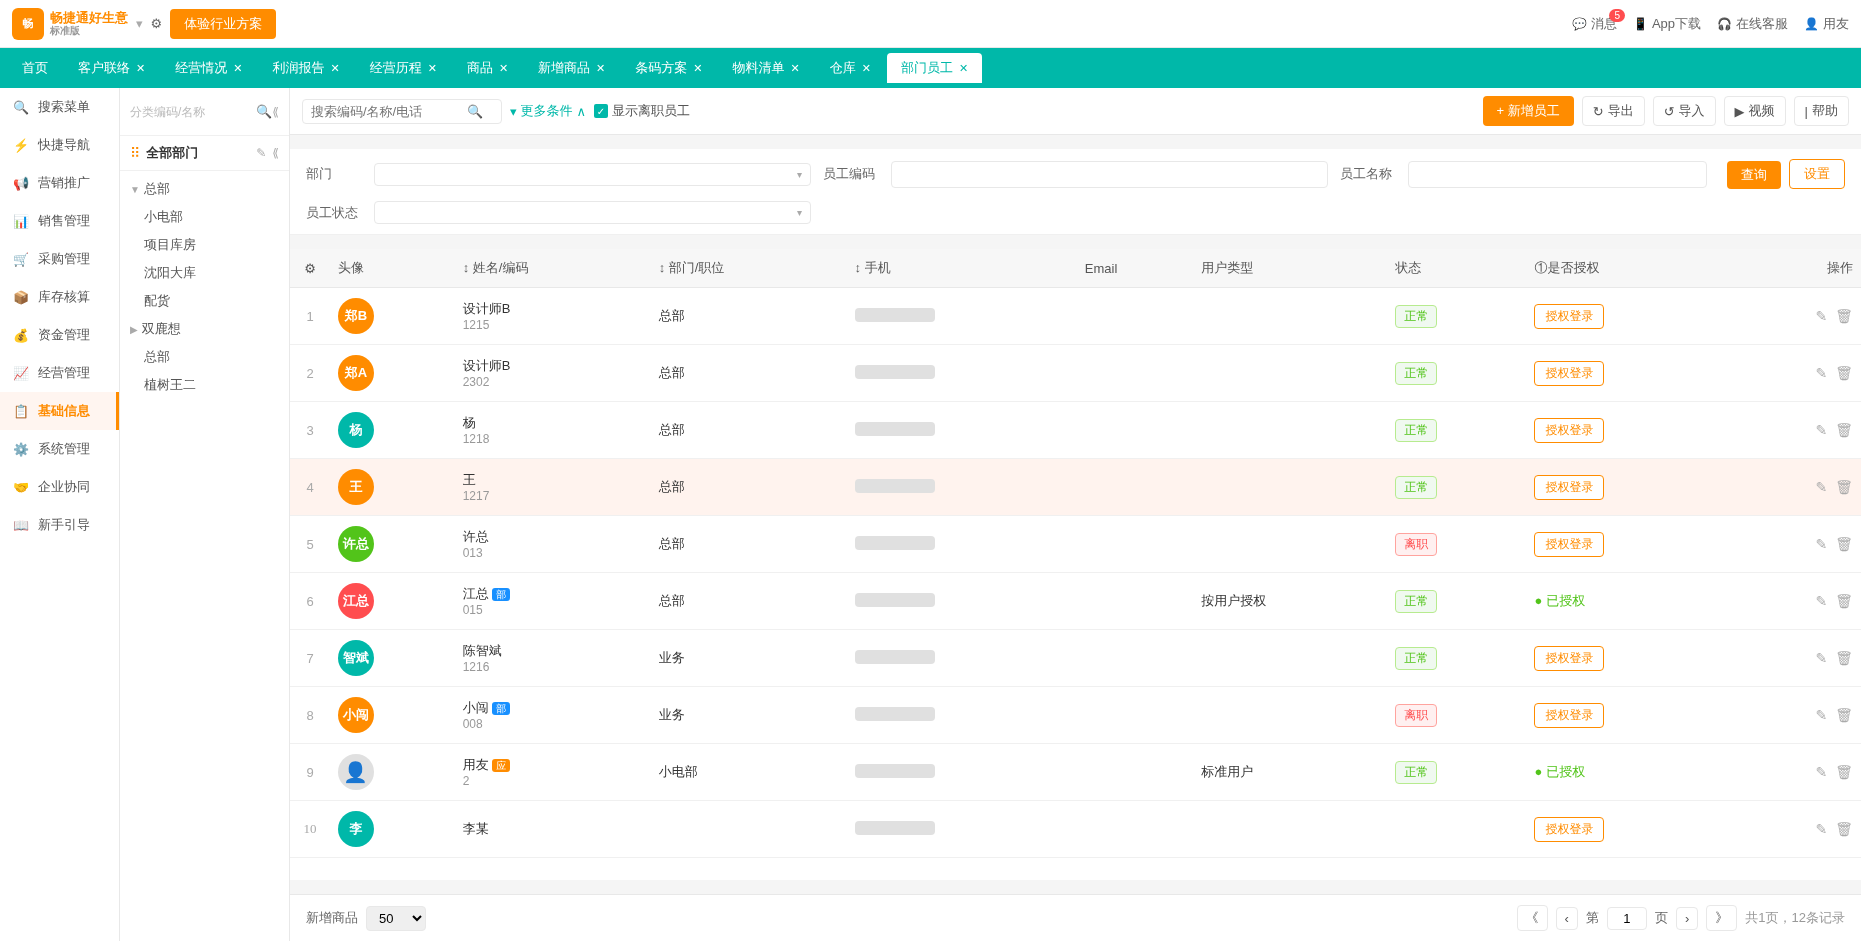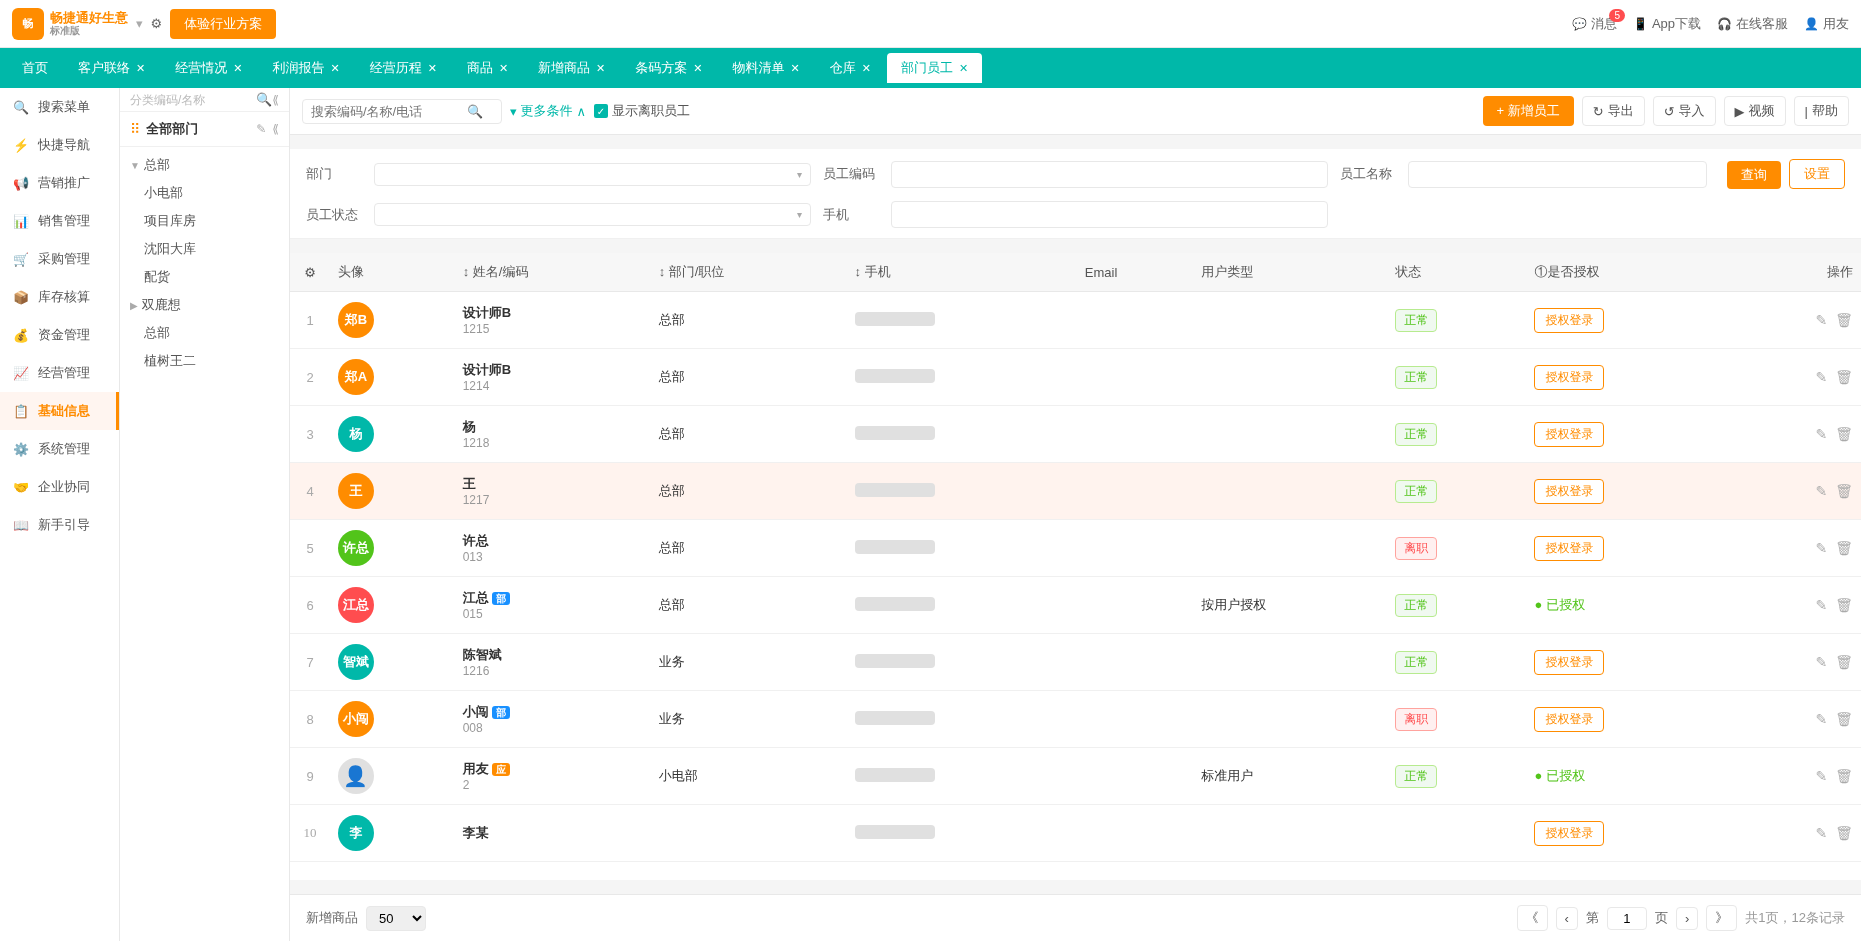--- a/index.html
+++ b/index.html
@@ -32,21 +32,21 @@
     .left-sidebar { width: 120px; background: #fff; border-right: 1px solid #e8e8e8; display: flex; flex-direction: column; overflow-y: auto; flex-shrink: 0; }
     .sidebar-item { padding: 10px 12px; display: flex; align-items: center; gap: 8px; cursor: pointer; color: #555; font-size: 13px; }
     .sidebar-item.active { background: #fff5f0; color: #ff8c00; border-right: 3px solid #ff8c00; font-weight: bold; }
     .sidebar-icon { width: 18px; height: 18px; display: flex; align-items: center; justify-content: center; flex-shrink: 0; }
 
     
     .content-area { flex: 1; display: flex; overflow: hidden; }
 
     
     .dept-tree { width: 170px; background: #fff; border-right: 1px solid #e8e8e8; display: flex; flex-direction: column; flex-shrink: 0; }
-    .dept-tree-header { padding: 4px 10px; display: flex; align-items: center; justify-content: space-between; border-bottom: 1px solid #f0f0f0; }
+    .dept-tree-header { padding: 16px 10px; display: flex; align-items: center; justify-content: space-between; border-bottom: 1px solid #f0f0f0; }
     .dept-search { display: flex; align-items: center; gap: 6px; flex: 1; }
     .dept-search input { border: none; outline: none; width: 100%; font-size: 12px; color: #333; background: transparent; }
     .dept-search input::placeholder { color: #bbb; }
     .dept-all { display: flex; align-items: center; gap: 6px; padding: 8px 10px; cursor: pointer; border-bottom: 1px solid #f0f0f0; }
     .dept-all .dots { color: #ff8c00; font-size: 14px; }
     .dept-all .label { color: #333; font-size: 13px; font-weight: bold; }
     .dept-all .edit-icon { margin-left: auto; color: #aaa; font-size: 12px; cursor: pointer; }
     .collapse-btn { color: #aaa; font-size: 12px; cursor: pointer; }
     .dept-tree-body { flex: 1; overflow-y: auto; padding: 4px 0; }
     .dept-node { display: flex; align-items: center; padding: 5px 10px; cursor: pointer; color: #555; font-size: 13px; }
@@ -78,21 +78,21 @@
     .btn-set { background: white; color: #ff8c00; border: 1px solid #ff8c00; border-radius: 4px; padding: 5px 14px; cursor: pointer; font-size: 13px; }
 
     
     .table-wrap { flex: 1; overflow-y: auto; background: #fff; margin: 0; }
     table { width: 100%; border-collapse: collapse; }
     thead th { background: #f7f7f7; padding: 10px 8px; text-align: left; color: #555; font-weight: normal; font-size: 13px; border-bottom: 1px solid #e8e8e8; white-space: nowrap; }
     tbody td { padding: 10px 8px; border-bottom: 1px solid #f0f0f0; color: #333; font-size: 13px; vertical-align: middle; }
     tbody tr.highlighted { background: #fff3ee; }
     .avatar-circle { width: 36px; height: 36px; border-radius: 50%; display: flex; align-items: center; justify-content: center; color: white; font-size: 13px; font-weight: bold; flex-shrink: 0; }
     .name-code { display: flex; flex-direction: column; }
-    .name-code .name { font-size: 13px; color: #333; font-weight: bold; }
+    .name-code .name { font-size: 13px; color: #333; }
     .name-code .code { font-size: 12px; color: #999; }
     .status-badge { display: inline-block; padding: 2px 8px; border-radius: 4px; font-size: 12px; }
     .status-normal { background: #f0f9f0; color: #52c41a; border: 1px solid #b7eb8f; }
     .status-resigned { background: #fff0f0; color: #ff4d4f; border: 1px solid #ffa39e; }
     .btn-auth { background: white; color: #ff8c00; border: 1px solid #ff8c00; border-radius: 4px; padding: 3px 10px; cursor: pointer; font-size: 12px; }
     .authorized { color: #52c41a; font-size: 13px; }
     .authorized::before { content: '●'; margin-right: 4px; }
     .op-btns { display: flex; align-items: center; gap: 8px; }
     .op-btn { color: #aaa; cursor: pointer; font-size: 14px; }
     .blurred { background: #e0e0e0; border-radius: 4px; width: 80px; height: 14px; display: inline-block; }
@@ -309,26 +309,20 @@
           <div class="filter-actions" style="margin-left:12px;">
             <button class="btn-query">查询</button>
             <button class="btn-set">设置</button>
           </div>
         </div>
         <div class="filter-item">
           <span class="filter-label">员工状态</span>
           <div class="filter-select" style="flex:1;">
             <span style="color:#ccc;font-size:13px;"></span>
             <span class="filter-arrow">▾</span>
-          </div>
-        </div>
-        <div class="filter-item">
-          <span class="filter-label">手机</span>
-          <div class="filter-select" style="flex:1;">
-            <input type="text" style="border: none; outline: none; width: 100%; font-size: 13px;">
           </div>
         </div>
       </div>
 
       <div class="table-wrap">
         <table>
           <thead>
             <tr>
               <th style="width:40px;text-align:center;">⚙</th>
               <th>头像</th>
@@ -368,21 +362,21 @@
     </td>
   </tr>
               <tr>
     <td style="text-align:center;color:#aaa;">2</td>
     <td>
                   <div class="avatar-circle" style="background:#ff8c00;">郑A</div>
                 </td>
     <td>
                   <div class="name-code">
                     <span class="name">设计师B</span>
-                    <span class="code">1214</span>
+                    <span class="code">2302</span>
                   </div>
                 </td>
     <td><span>总部</span></td>
     <td><span class="blurred"></span></td>
     <td></td>
     <td></td>
     <td><span class="status-badge status-normal">正常</span></td>
     <td><button class="btn-auth">授权登录</button></td>
     <td style="text-align:right;">
       <div class="op-btns" style="justify-content:flex-end;">

